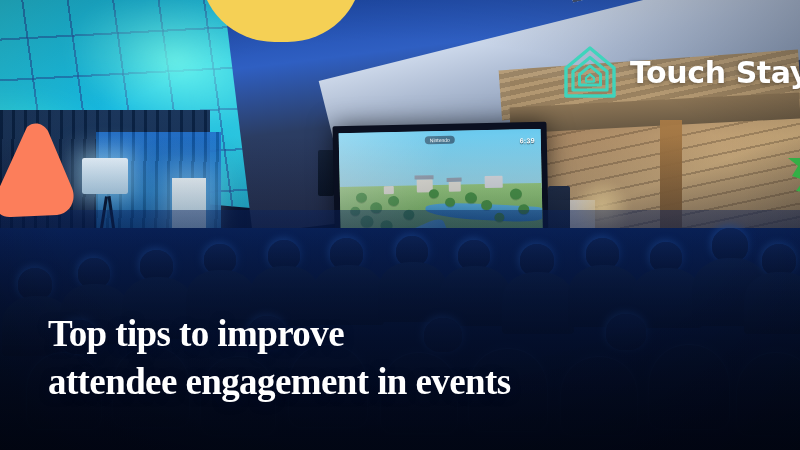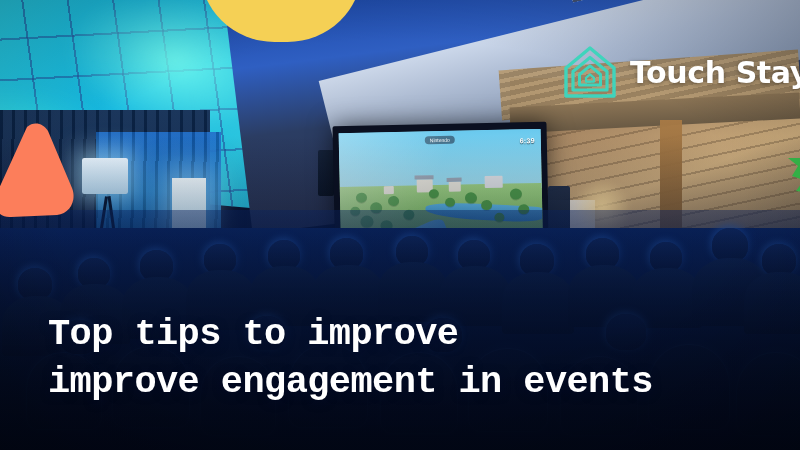--- a/index.html
+++ b/index.html
@@ -231,21 +231,21 @@
     color:#ffffff;font-size:30px;font-weight:bold;letter-spacing:-0.4px;
     font-family:"DejaVu Sans","Liberation Sans",sans-serif;
     text-shadow:0 1px 4px rgba(0,0,0,.35);
     white-space:nowrap;
   }
 
   
   .headline{
     position:absolute;left:48px;top:310px;width:640px;
     color:#ffffff;font-weight:bold;font-size:37px;line-height:1.30;
-    font-family:Liberation Mono, monospace;
+    font-family:Liberation Serif, serif;
     letter-spacing:-0.6px;
     text-shadow:0 2px 10px rgba(0,10,40,.55);
   }
   .headline .l{display:block;white-space:nowrap;}
 </style>
 </head>
 <body>
 
 <div id="hero">
 
@@ -394,16 +394,16 @@
         <path d="M11 27.5 L28 13.5 L45 27.5 L45 46 L11 46 Z" fill="none" stroke="#3FD4BC" stroke-width="3.2" stroke-linejoin="round"></path>
         <path d="M17.5 30.5 L28 21.8 L38.5 30.5 L38.5 41 L17.5 41 Z" fill="none" stroke="#3FD4BC" stroke-width="3" stroke-linejoin="round"></path>
         <path d="M24 33.8 L28 30.4 L32 33.8 L32 37.6 L24 37.6 Z" fill="none" stroke="#3FD4BC" stroke-width="2.2" stroke-linejoin="round"></path>
       </svg>
     </span>
     <span class="logo-text">Touch Stay</span>
   </div>
 
   <div class="headline">
     <span class="l">Top tips to improve</span>
-    <span class="l">improve engagement in events</span>
+    <span class="l">attendee engagement in events</span>
   </div>
 
 </div>
 
 </body></html>

